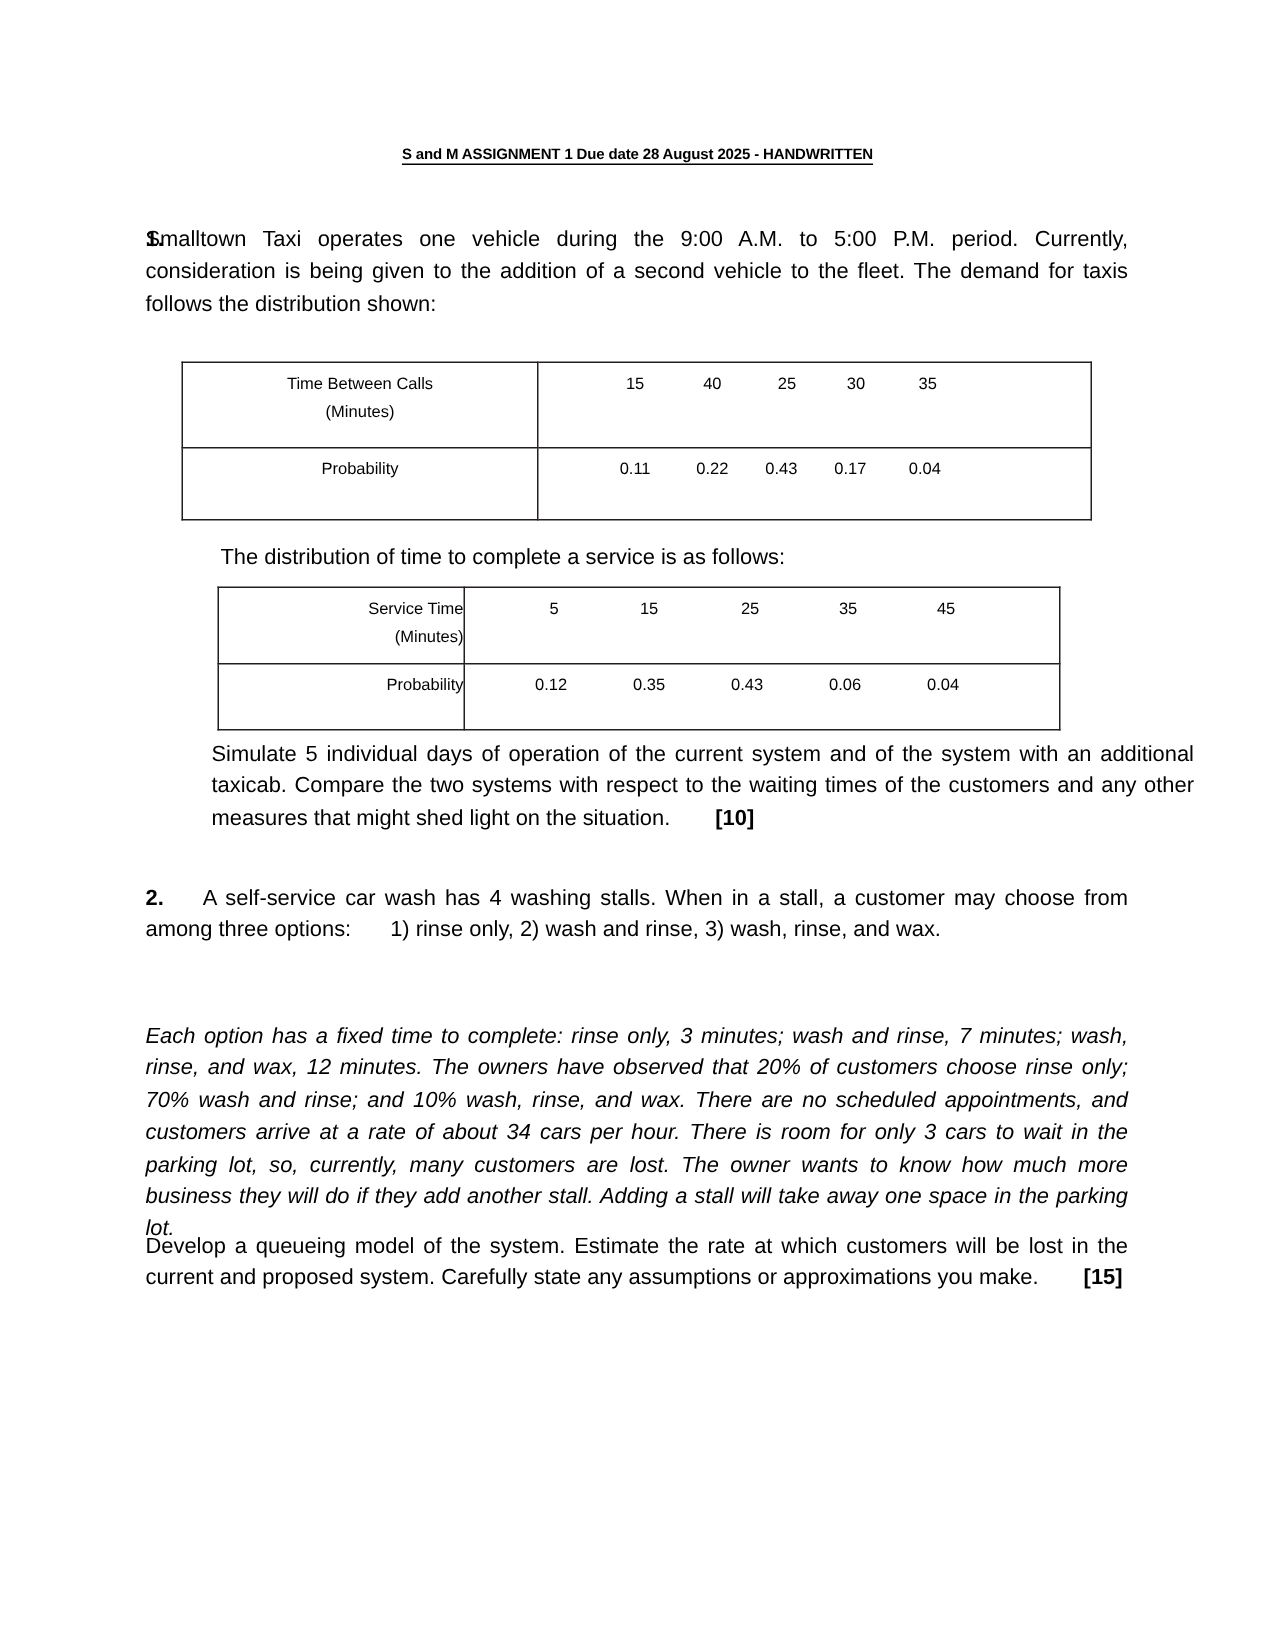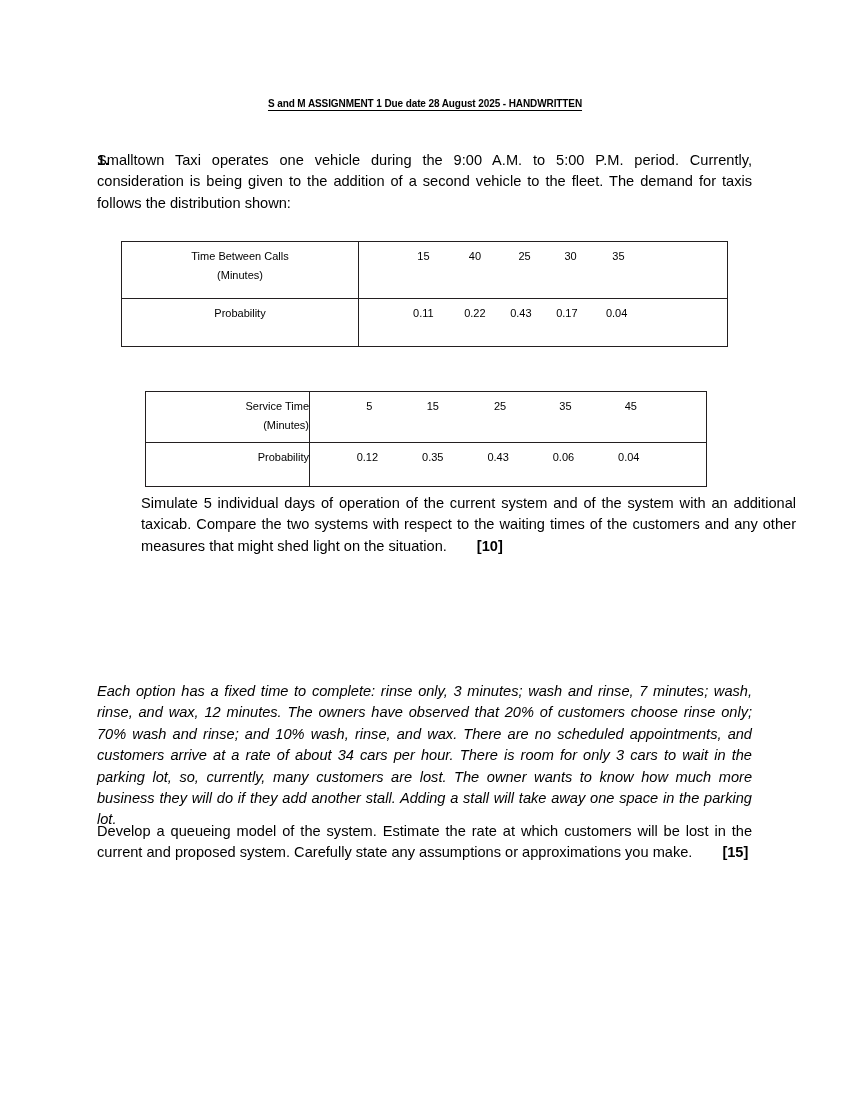--- a/index.html
+++ b/index.html
@@ -208,20 +208,21 @@
           <span style="left:31.5%">0.22</span>
           <span style="left:44%">0.43</span>
           <span style="left:56.5%">0.17</span>
           <span style="left:70%">0.04</span>
         </div>
       </td>
     </tr>
   </tbody>
     </table>
 
+  <div class="para interline">The distribution of time to complete a service is as follows:</div>
 
   <table class="tbl" id="table-service-time">
     <tbody>
         <tr class="r1">
       <td class="lbl">
         <div>Service Time</div>
         <div>(Minutes)</div>
       </td>
       <td class="vals">
         <div class="valrow">
@@ -245,20 +246,23 @@
         </div>
       </td>
     </tr>
   </tbody>
     </table>
 
   <div class="para p-sim">
     <span>Simulate 5 individual days of operation of the current system and of the system with an additional taxicab. Compare the two systems with respect to the waiting times of the customers and any other measures that might shed light on the situation.</span><span class="wide-space"></span><span class="marks">[10]</span>
   </div>
 
+  <div class="para q2-block">
+    <span class="q2-num">2.</span><span class="med-space"></span><span>A self-service car wash has 4 washing stalls. When in a stall, a customer may choose from among three options:</span><span class="med-space"></span><span>1) rinse only, 2) wash and rinse, 3) wash, rinse, and wax.</span>
+  </div>
 
   <div class="para p-each">Each option has a fixed time to complete: rinse only, 3 minutes; wash and rinse, 7 minutes; wash, rinse, and wax, 12 minutes. The owners have observed that 20% of customers choose rinse only; 70% wash and rinse; and 10% wash, rinse, and wax. There are no scheduled appointments, and customers arrive at a rate of about 34 cars per hour. There is room for only 3 cars to wait in the parking lot, so, currently, many customers are lost. The owner wants to know how much more business they will do if they add another stall. Adding a stall will take away one space in the parking lot.</div>
 
   <div class="para p-develop">
     <span>Develop a queueing model of the system. Estimate the rate at which customers will be lost in the current and proposed system. Carefully state any assumptions or approximations you make.</span><span class="wide-space"></span><span class="marks">[15]</span>
   </div>
 
 </div>
 
 </body></html>

